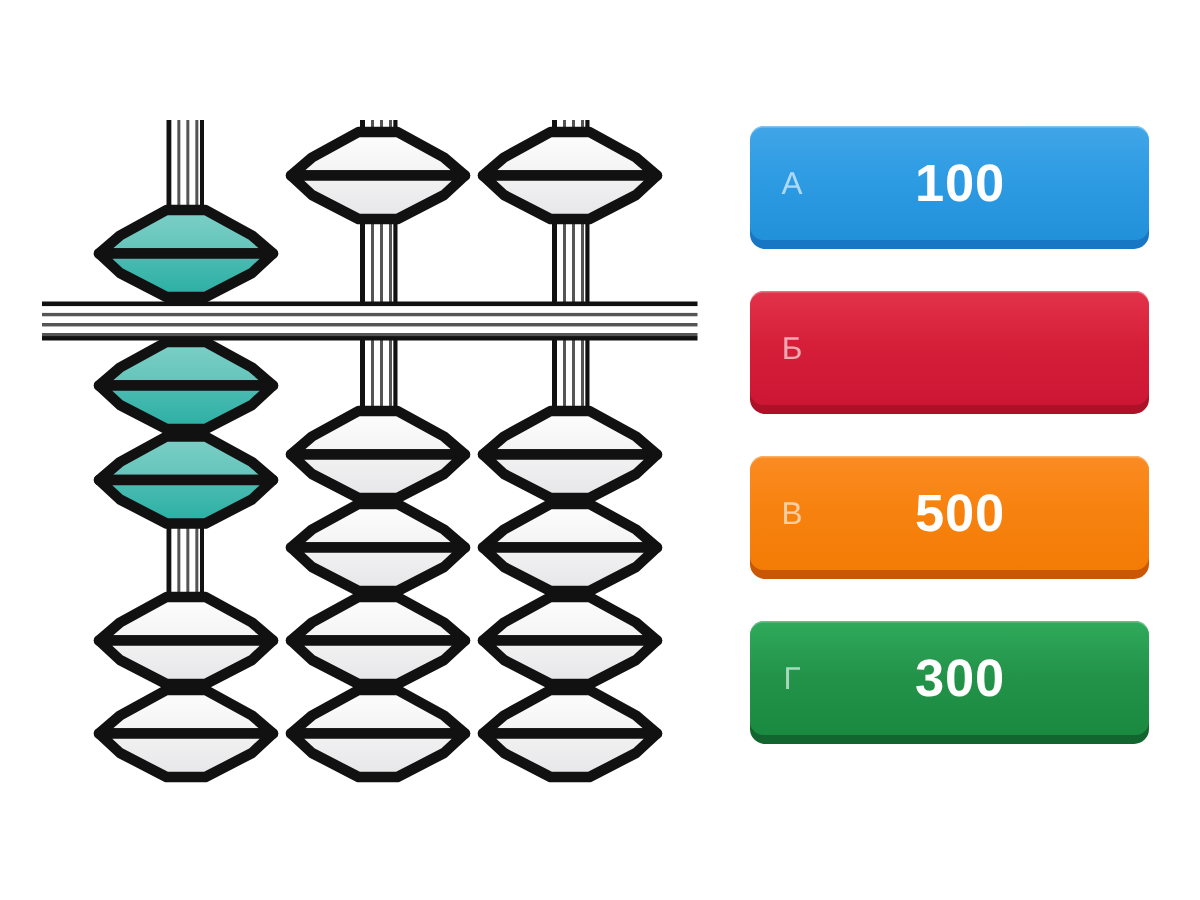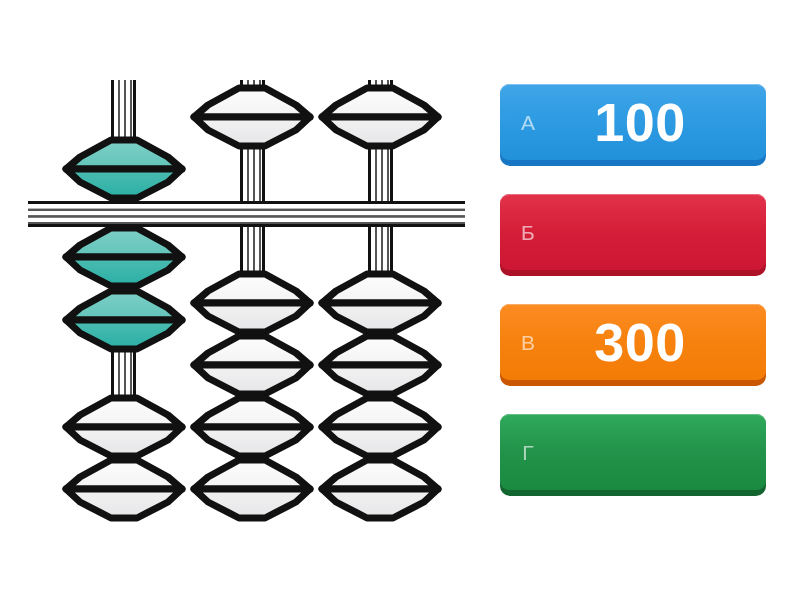--- a/index.html
+++ b/index.html
@@ -74,21 +74,21 @@
     font-size: 21px;
     font-weight: 400;
     color: rgba(255,255,255,0.62);
     flex: 0 0 auto;
     line-height: 1;
   }
 
   .answer-text {
     flex: 1 1 auto;
     text-align: center;
-    font-size: 54px;
+    font-size: 35px;
     font-weight: bold;
     color: #ffffff;
     letter-spacing: 0.5px;
     padding-right: 42px;
     line-height: 1;
   }
 
   
   .btn-a { background: #1877c4; }
   .btn-a .btn-inner {
@@ -303,25 +303,26 @@
 
     <div class="answer-btn btn-b">
       <div class="btn-inner">
         <span class="answer-letter">Б</span>
       </div>
     </div>
 
     <div class="answer-btn btn-c">
       <div class="btn-inner">
         <span class="answer-letter">В</span>
+        <span class="answer-text">500</span>
+      </div>
+    </div>
+
+    <div class="answer-btn btn-d">
+      <div class="btn-inner">
+        <span class="answer-letter">Г</span>
         <span class="answer-text">300</span>
       </div>
     </div>
 
-    <div class="answer-btn btn-d">
-      <div class="btn-inner">
-        <span class="answer-letter">Г</span>
-      </div>
-    </div>
-
   </div>
 
 </div>
 
 </body></html>

